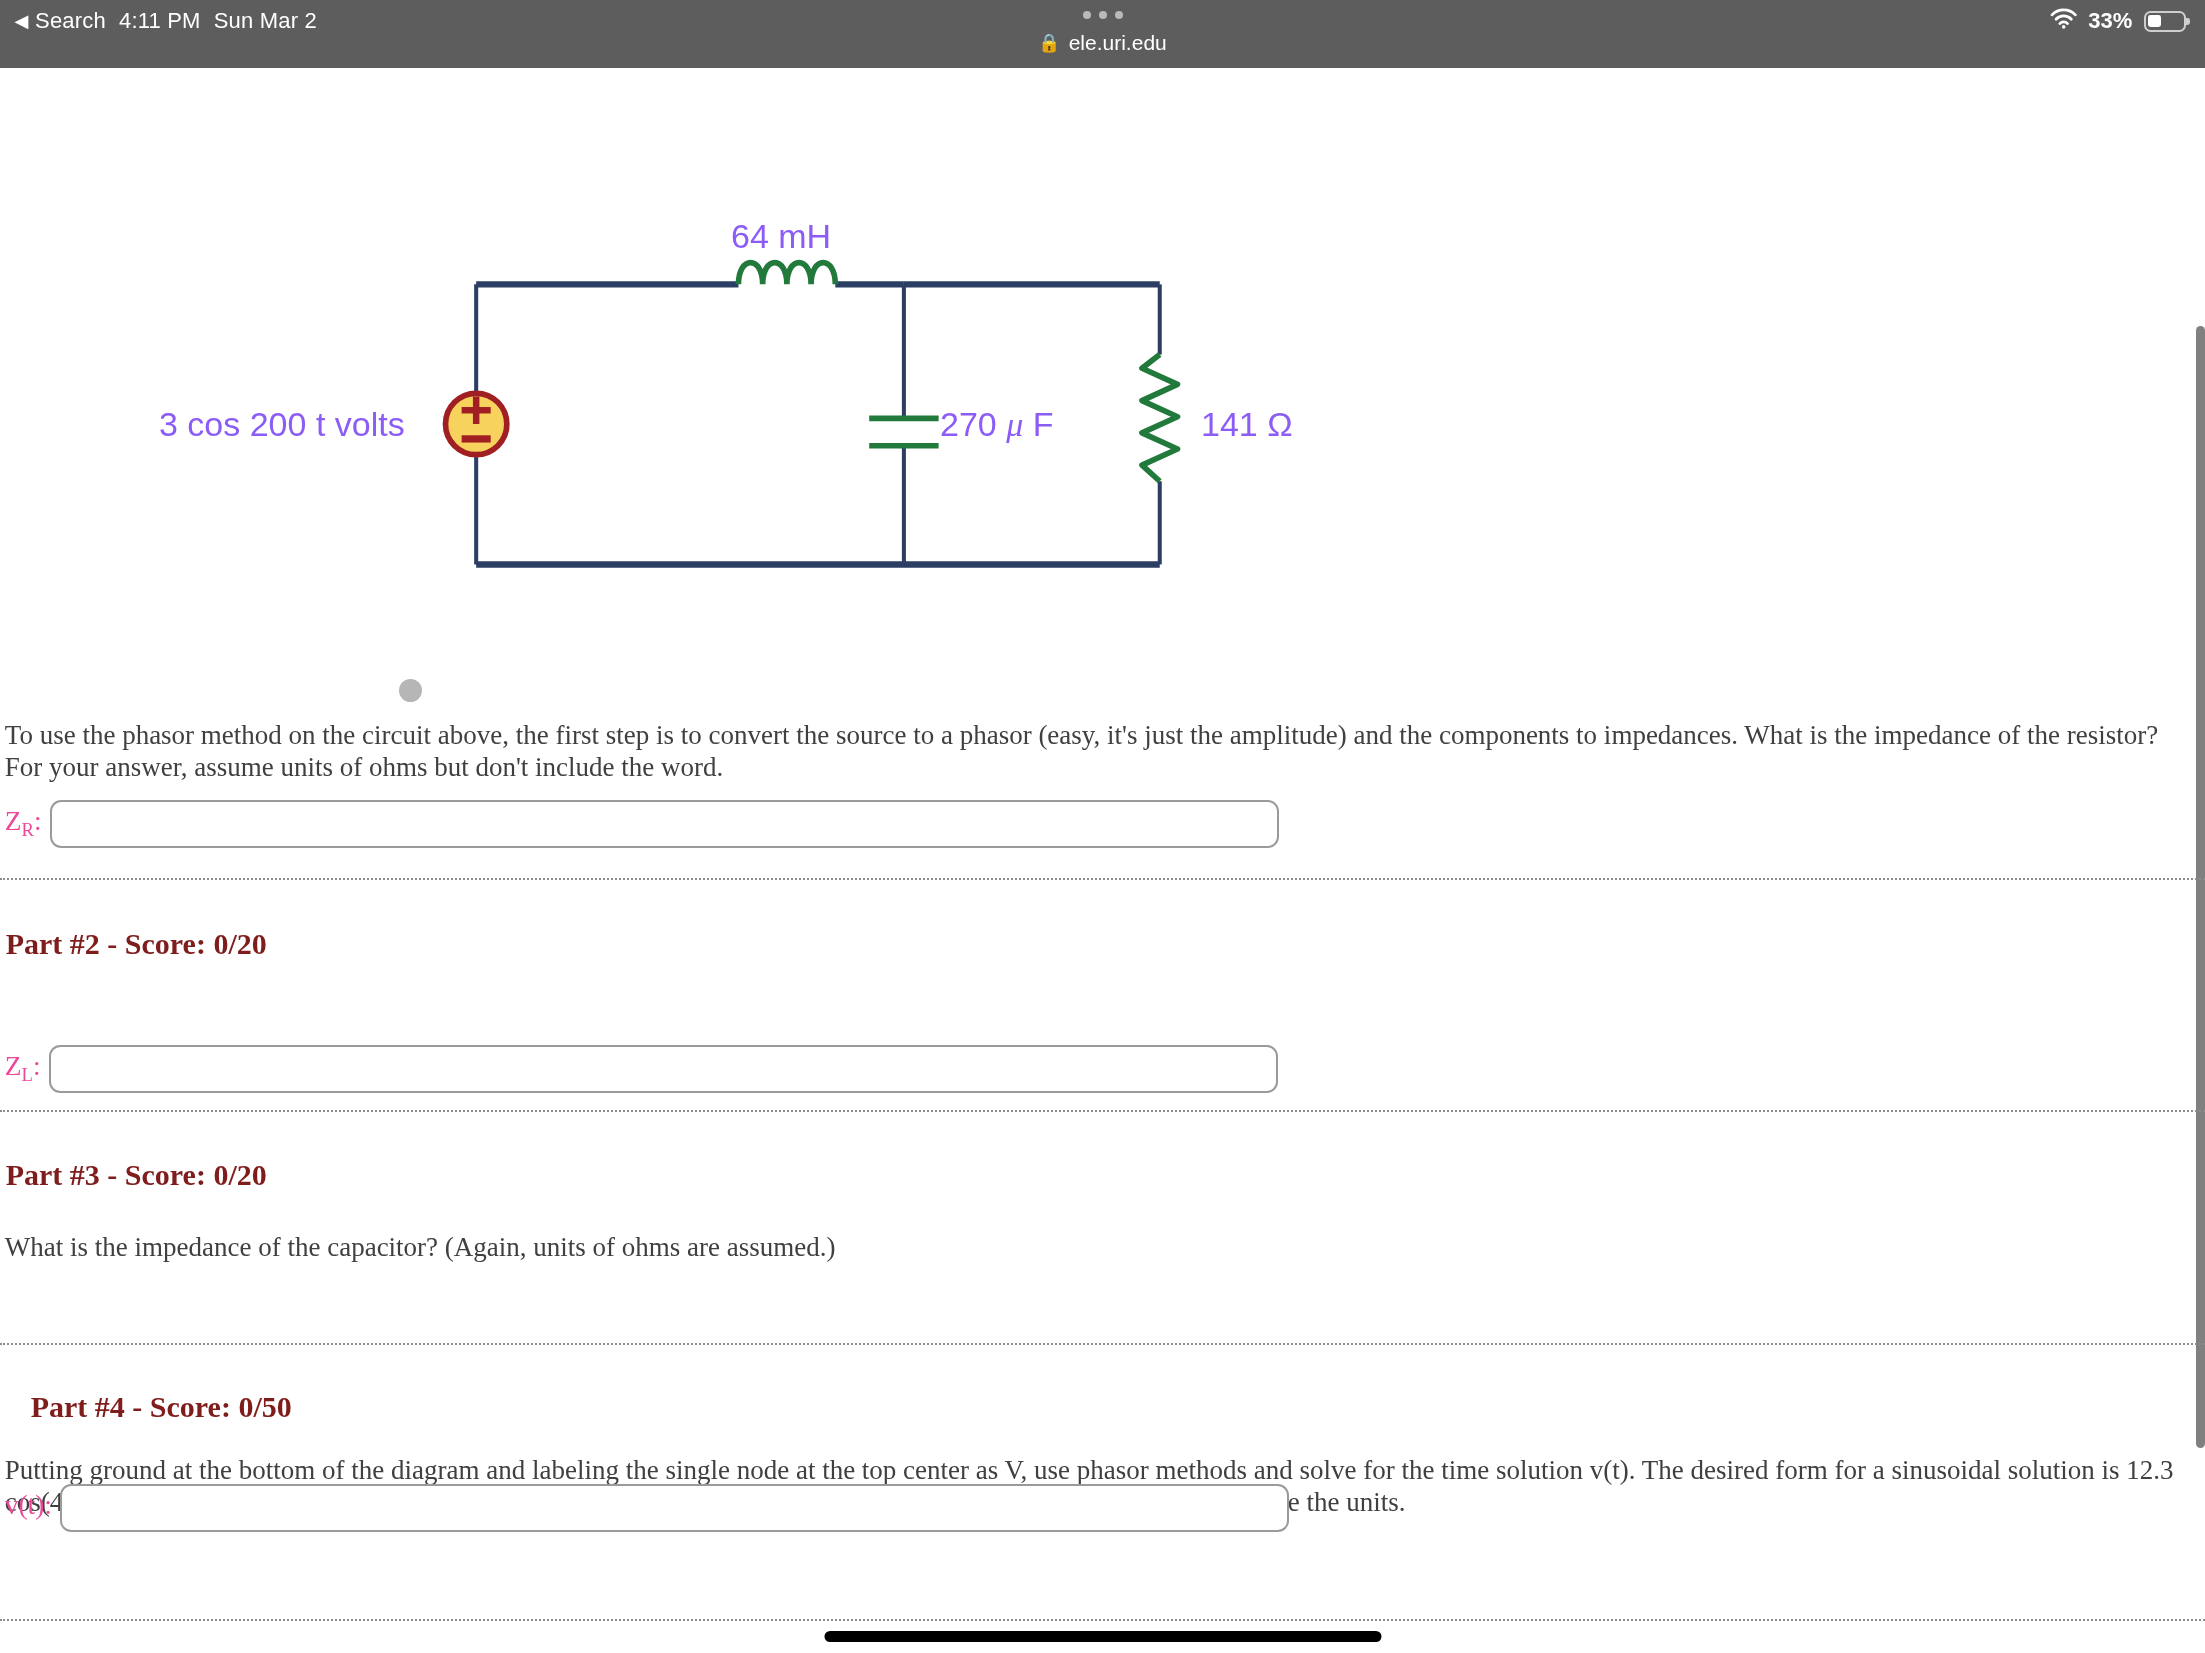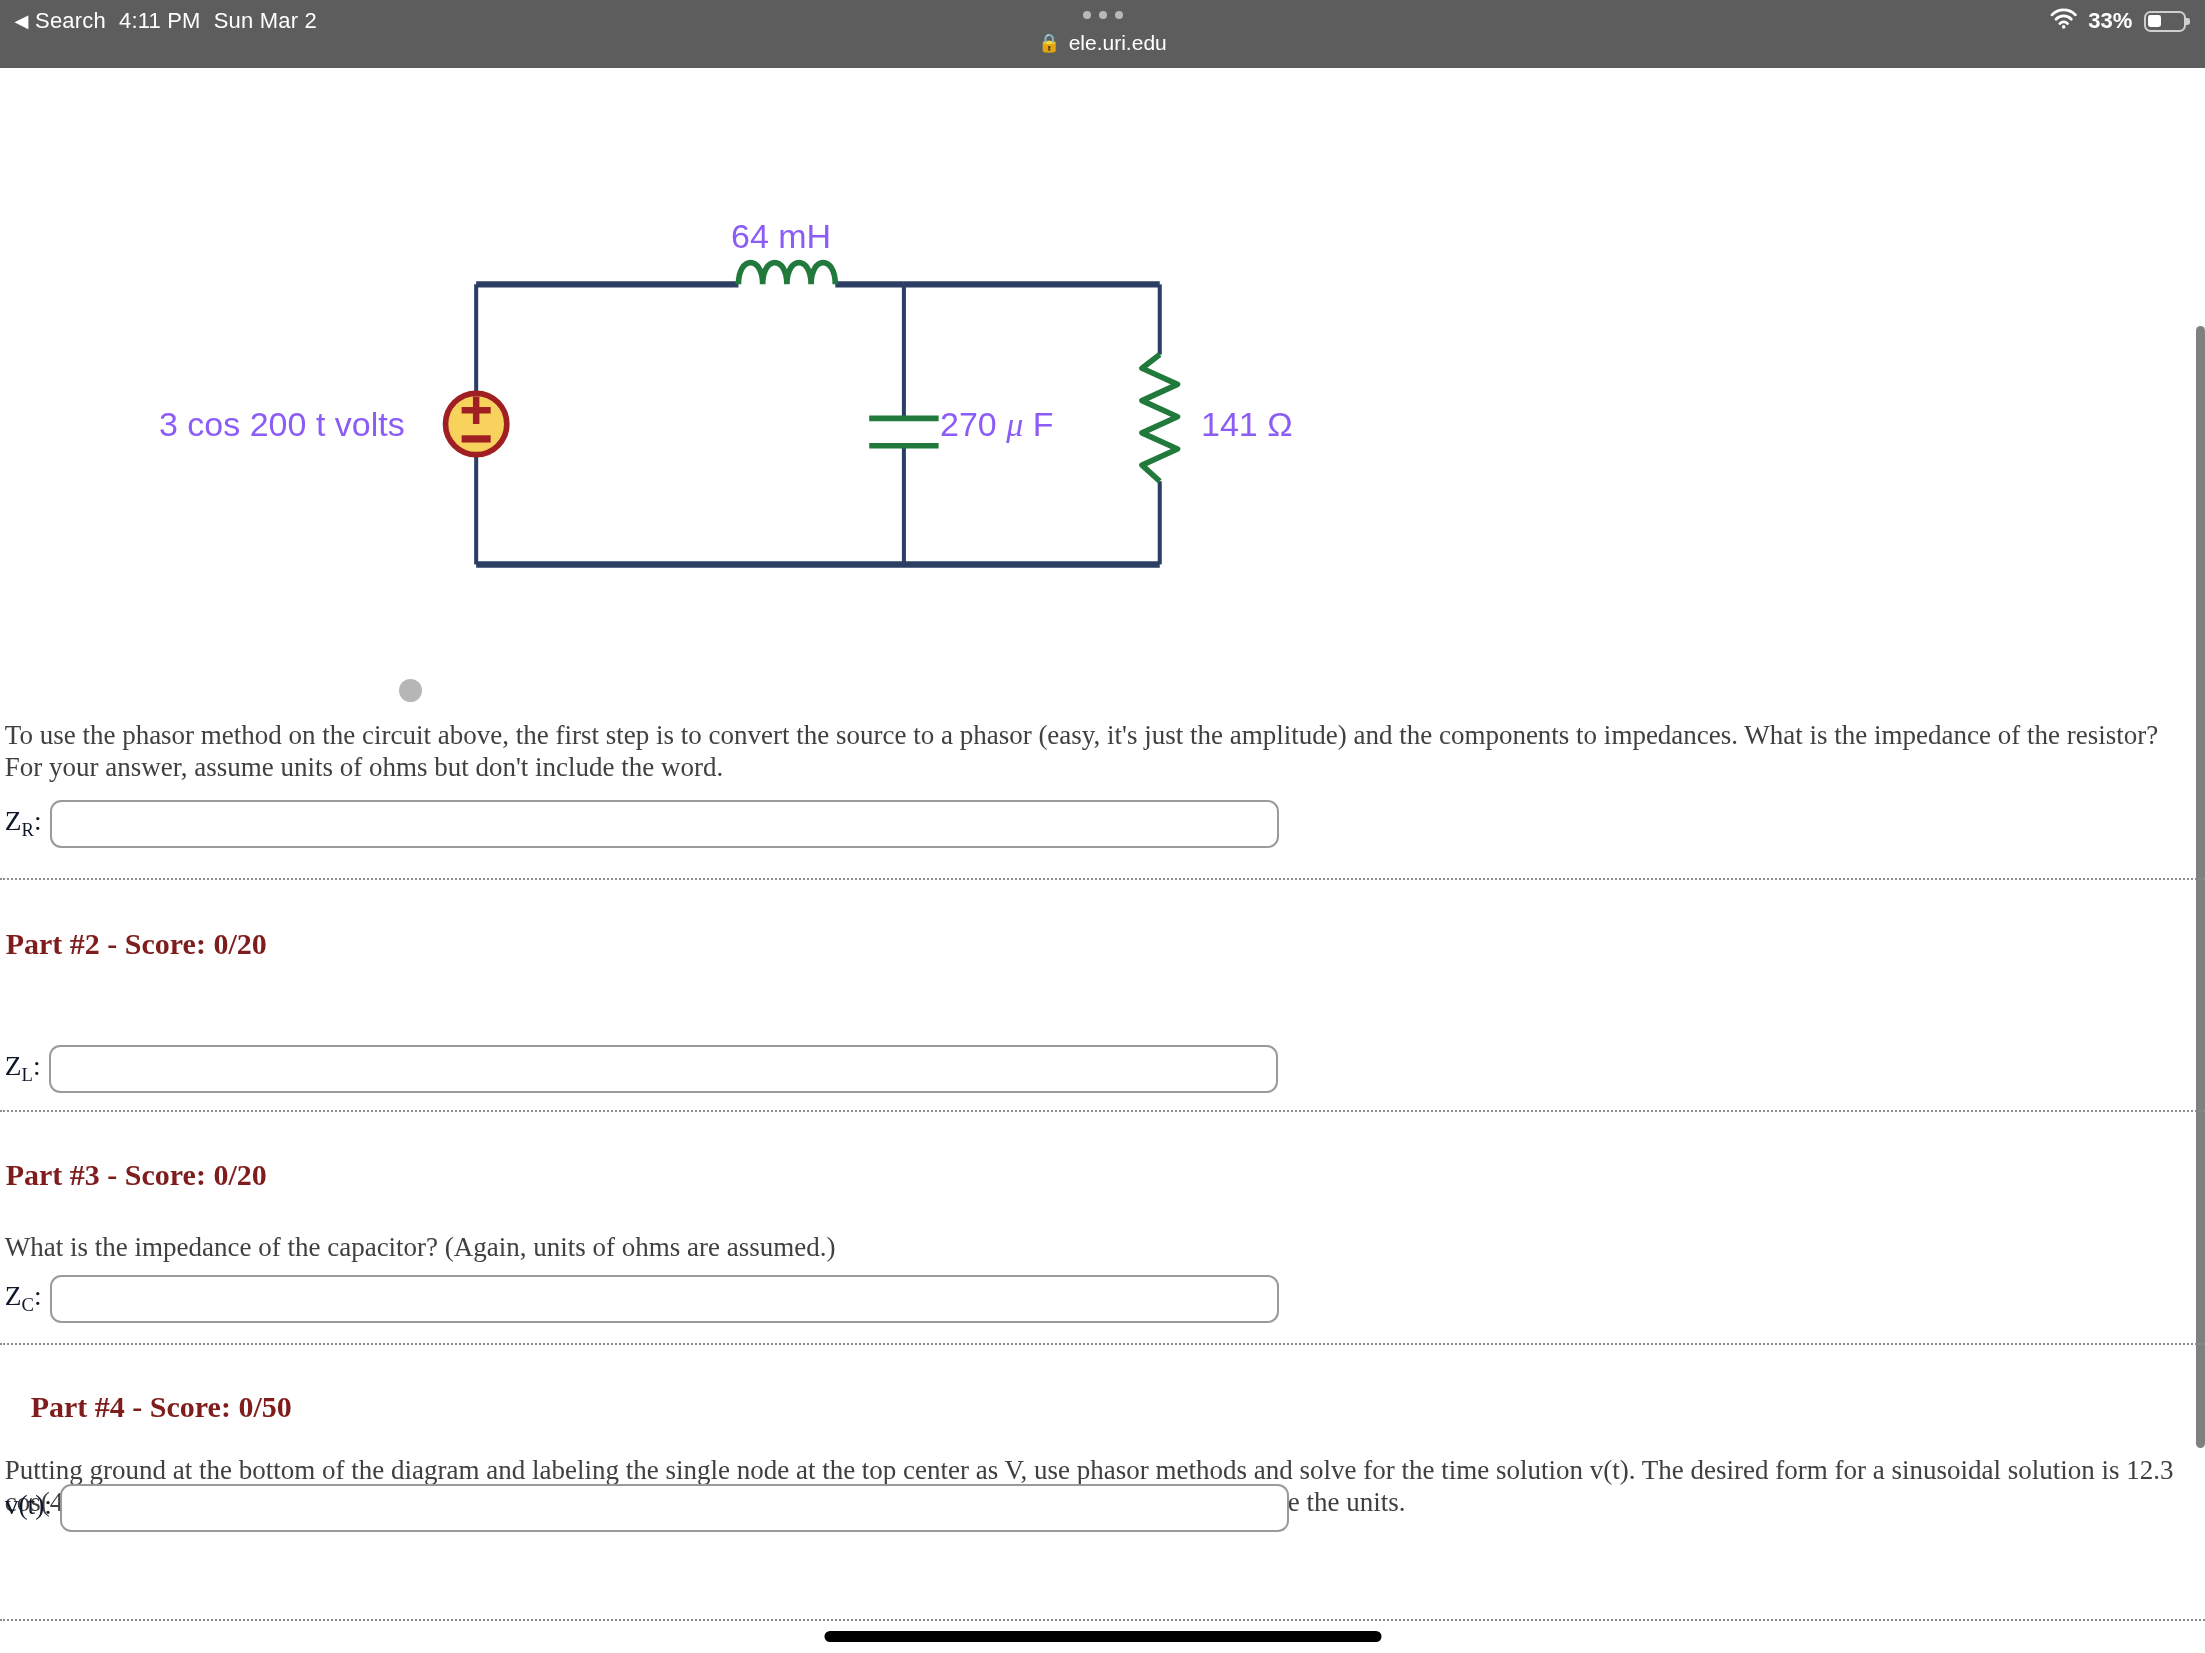--- a/index.html
+++ b/index.html
@@ -111,21 +111,21 @@
     font-family: "Liberation Serif", serif;
     font-size: 27px; color: #404040;
     line-height: 32px;
   }
   .answer-row {
     position: absolute;
     display: flex; align-items: center; gap: 8px;
   }
   .ans-label {
     font-family: "Liberation Serif", serif;
-    font-size: 27.4px; color: #0f172a; white-space: nowrap;
+    font-size: 27.4px; color: #ec4899; white-space: nowrap;
   }
   .ans-label sub { font-size: 18.6px; }
   .ans-input {
     height: 48px;
     border: 2.4px solid #9a9a9a;
     border-radius: 11.3px;
     background: #ffffff;
     font-family: "Liberation Serif", serif;
     font-size: 24px;
     padding: 0 9.7px;
@@ -244,24 +244,20 @@
 
   <div class="part-head" style="top:859px;">Part #2 - Score: 0/20</div>
   <div class="answer-row" style="left:4.8px; top:977px;">
     <span class="ans-label"><span>Z</span><sub>L</sub><span>:</span></span>
     <input class="ans-input" style="width: 1229px;" value="">
   </div>
   <div class="sep" style="top:1042px;"></div>
 
   <div class="part-head" style="top:1090px;">Part #3 - Score: 0/20</div>
   <div class="qtext" style="top:1163px; width:2197px;">What is the impedance of the capacitor? (Again, units of ohms are assumed.)</div>
-  <div class="answer-row" style="left:4.8px; top:1207px;">
-    <span class="ans-label"><span>Z</span><sub>C</sub><span>:</span></span>
-    <input class="ans-input" style="width: 1229px;" value="">
-  </div>
   <div class="sep" style="top:1275px;"></div>
 
   <div class="part-head" style="top: 1322px; margin-left: 25px;">Part #4 - Score: 0/50</div>
   <div class="qtext" style="top:1386px; width:2200px;">Putting ground at the bottom of the diagram and labeling the single node at the top center as V, use phasor methods and solve for the time solution v(t). The desired form for a sinusoidal solution is 12.3 cos(456 t + 78.9) volts in which you specify the amplitude, frequency, and phase shift. For this final part, please include the units.</div>
   <div class="answer-row" style="left:4.8px; top:1416px;">
     <span class="ans-label"><span>v(t)</span><sub></sub><span>:</span></span>
     <input class="ans-input" style="width: 1229px;" value="">
   </div>
   <div class="sep" style="top:1551px;"></div>
 

